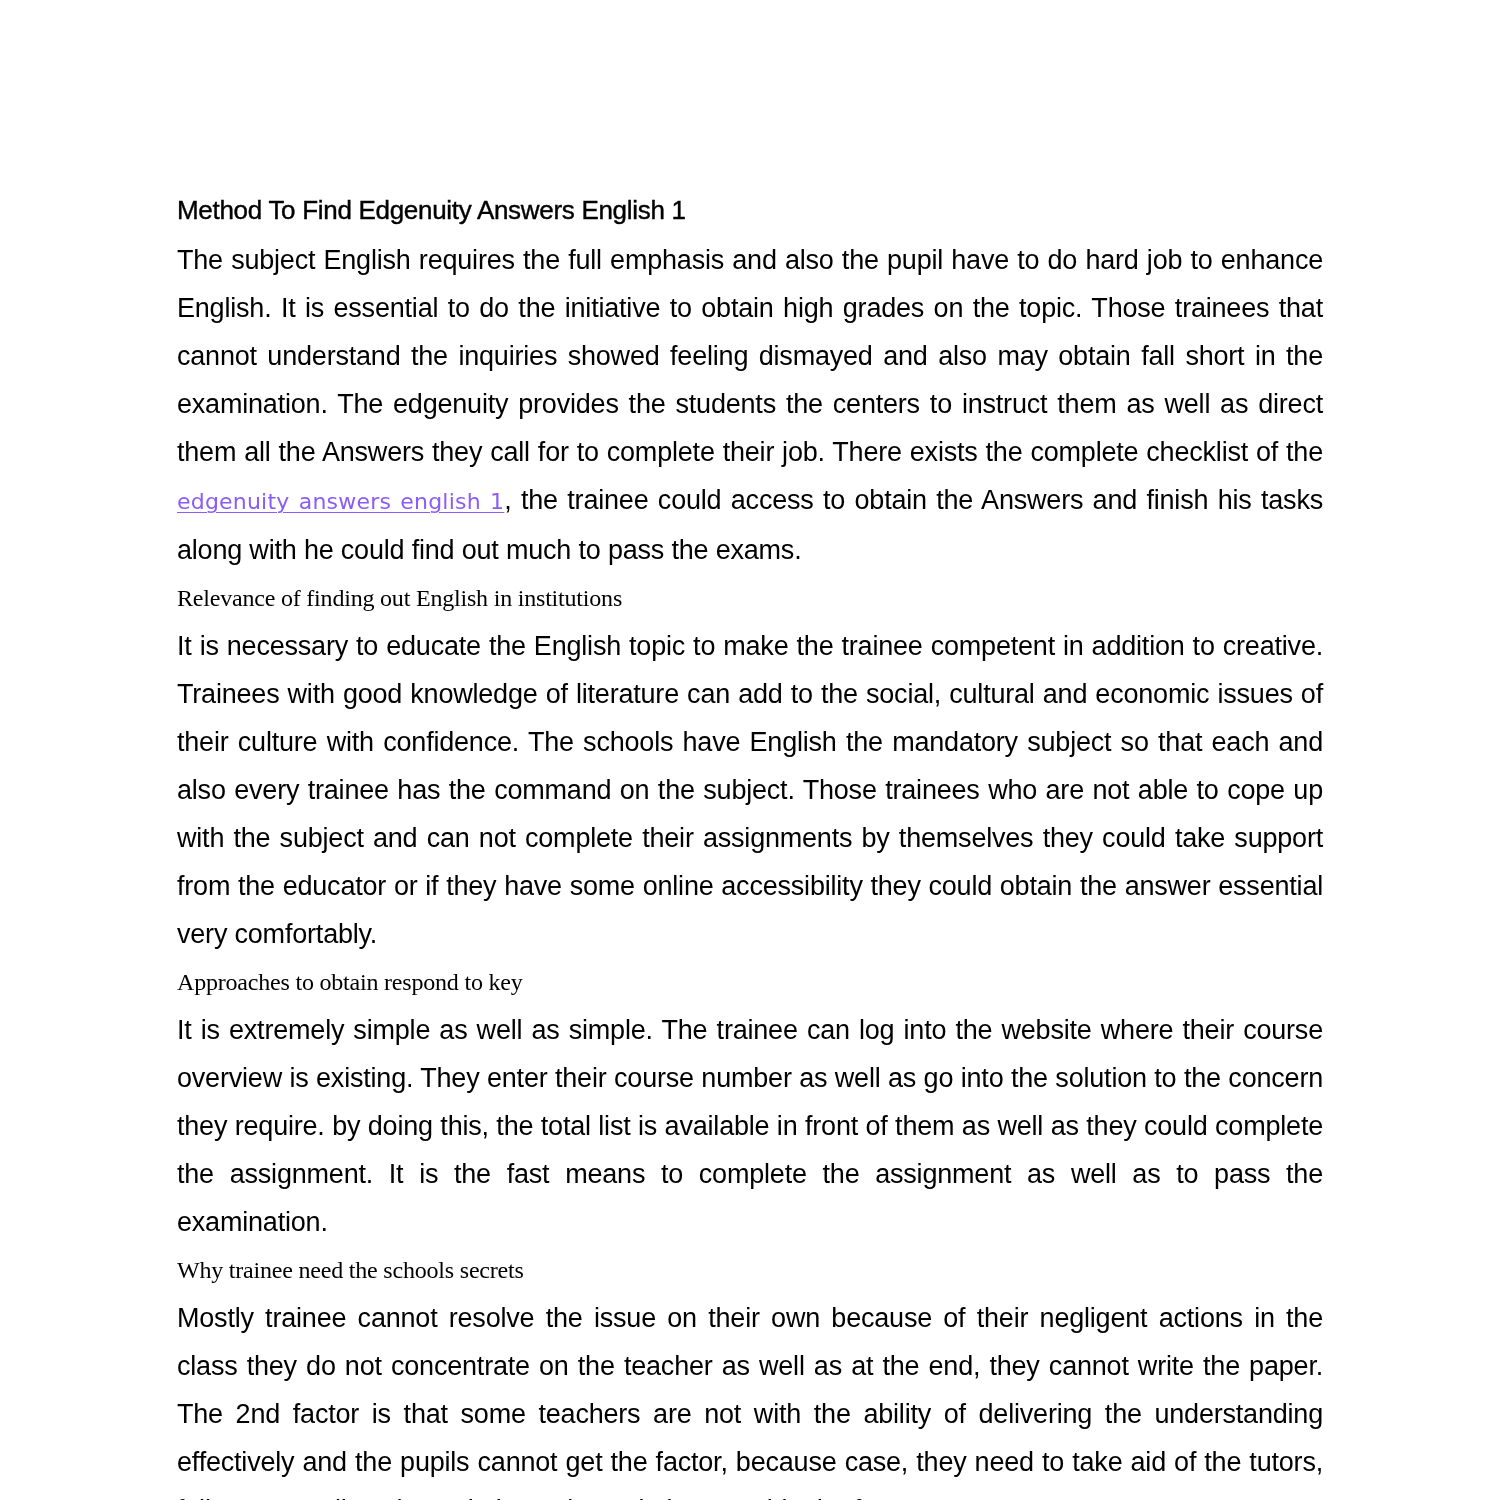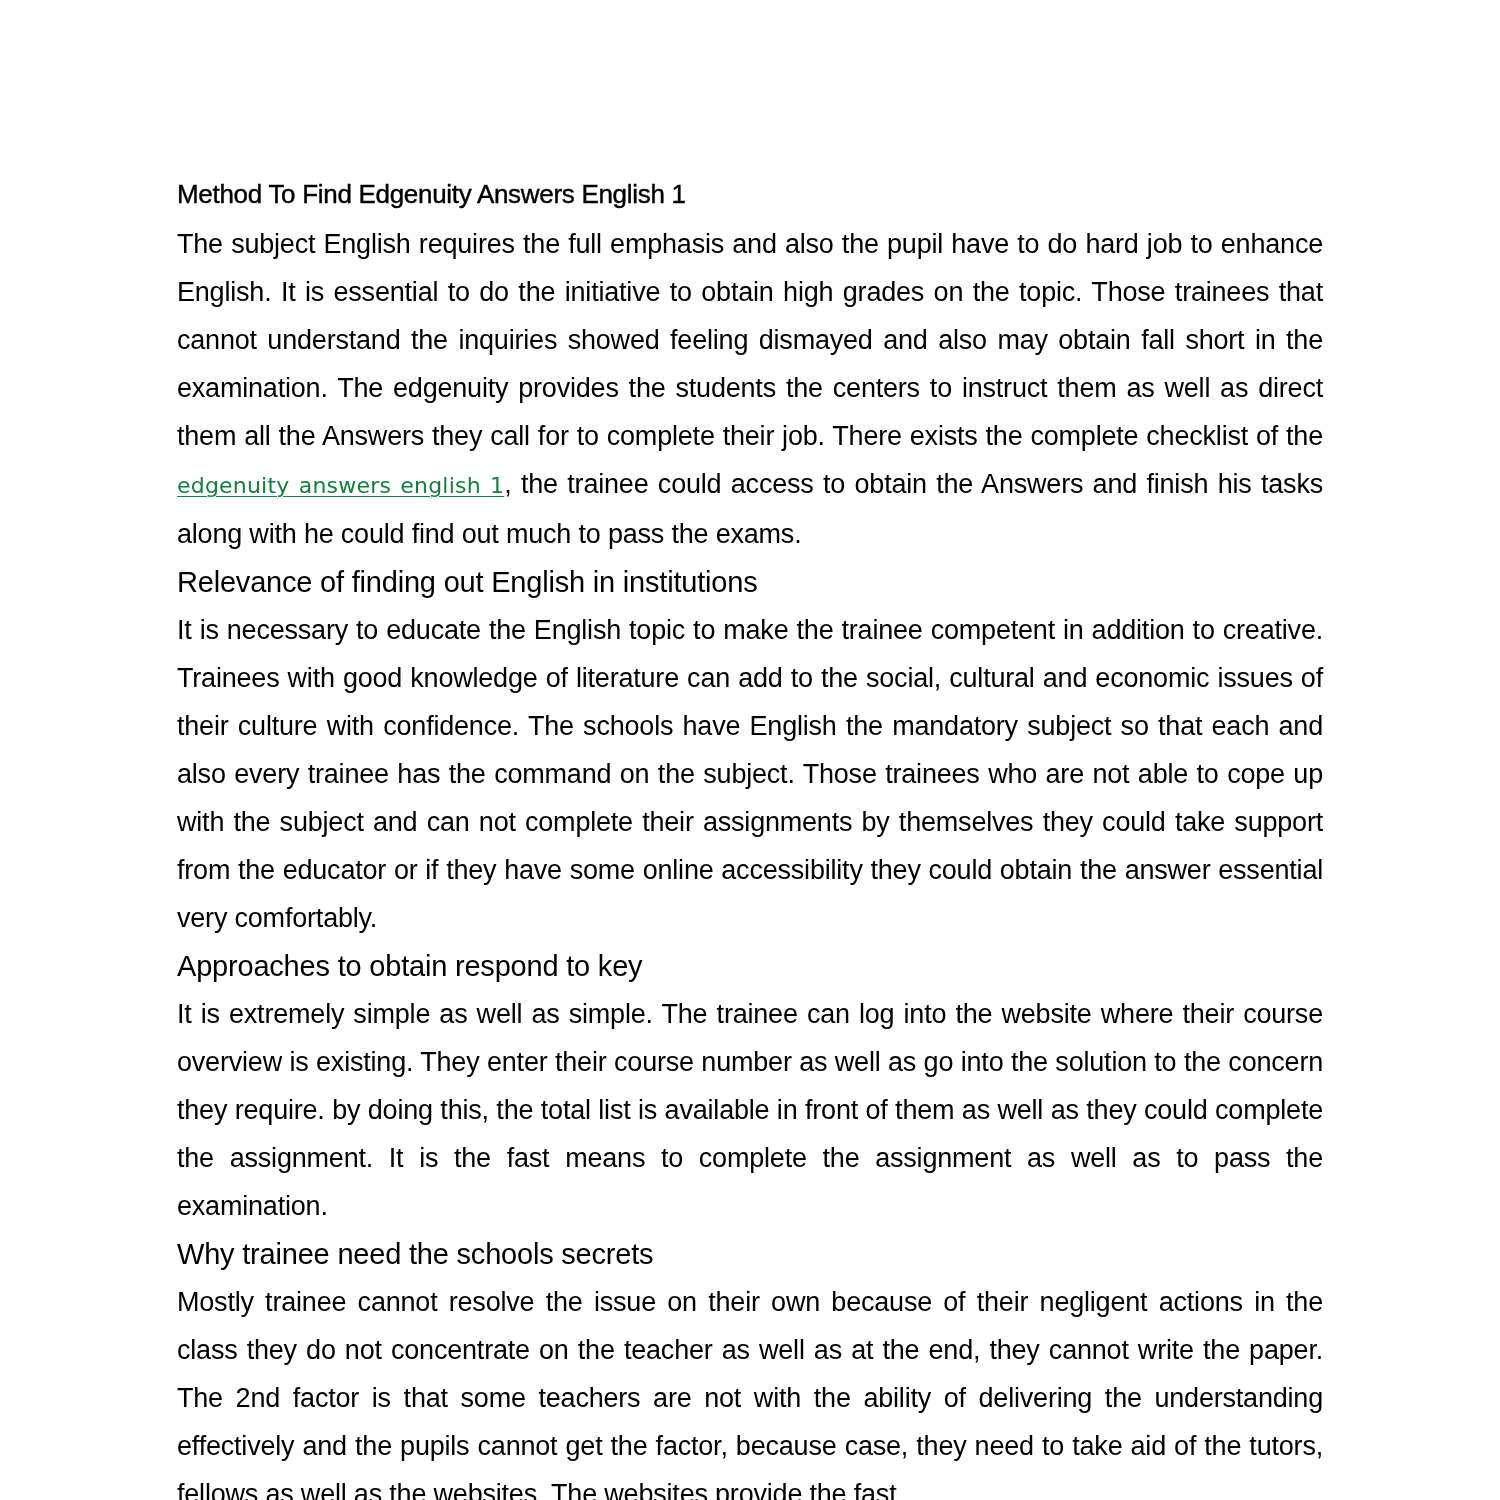--- a/index.html
+++ b/index.html
@@ -17,41 +17,42 @@
     }
     .page {
       position: absolute;
       left: 177px;
       top: 172px;
       width: 1146px;
     }
     .doc-title {
       font-size: 26px;
       line-height: 44px;
-      margin: 0 0 4px 0;
+      margin: 16px 0 4px 0;
       font-weight: normal;
       letter-spacing: -0.3px;
       -webkit-text-stroke: 0.4px #000;
     }
     .para {
       font-size: 27px;
       line-height: 48px;
       margin: 0;
       text-align: justify;
       text-align-last: left;
       letter-spacing: -0.2px;
     }
     .heading {
-      font-size: 29px;
+      font-size: 24px;
       line-height: 48px;
       margin: 0;
       letter-spacing: -0.2px;
+      font-family: Liberation Serif, serif;
     }
     .link {
-      color: #15803d;
+      color: #8b5cf6;
       text-decoration: underline;
       text-decoration-thickness: 1px;
       text-underline-offset: 3px;
       font-family: "DejaVu Sans", sans-serif;
       font-size: 22px;
       letter-spacing: 0.2px;
       cursor: pointer;
     }
   </style>
 </head>

